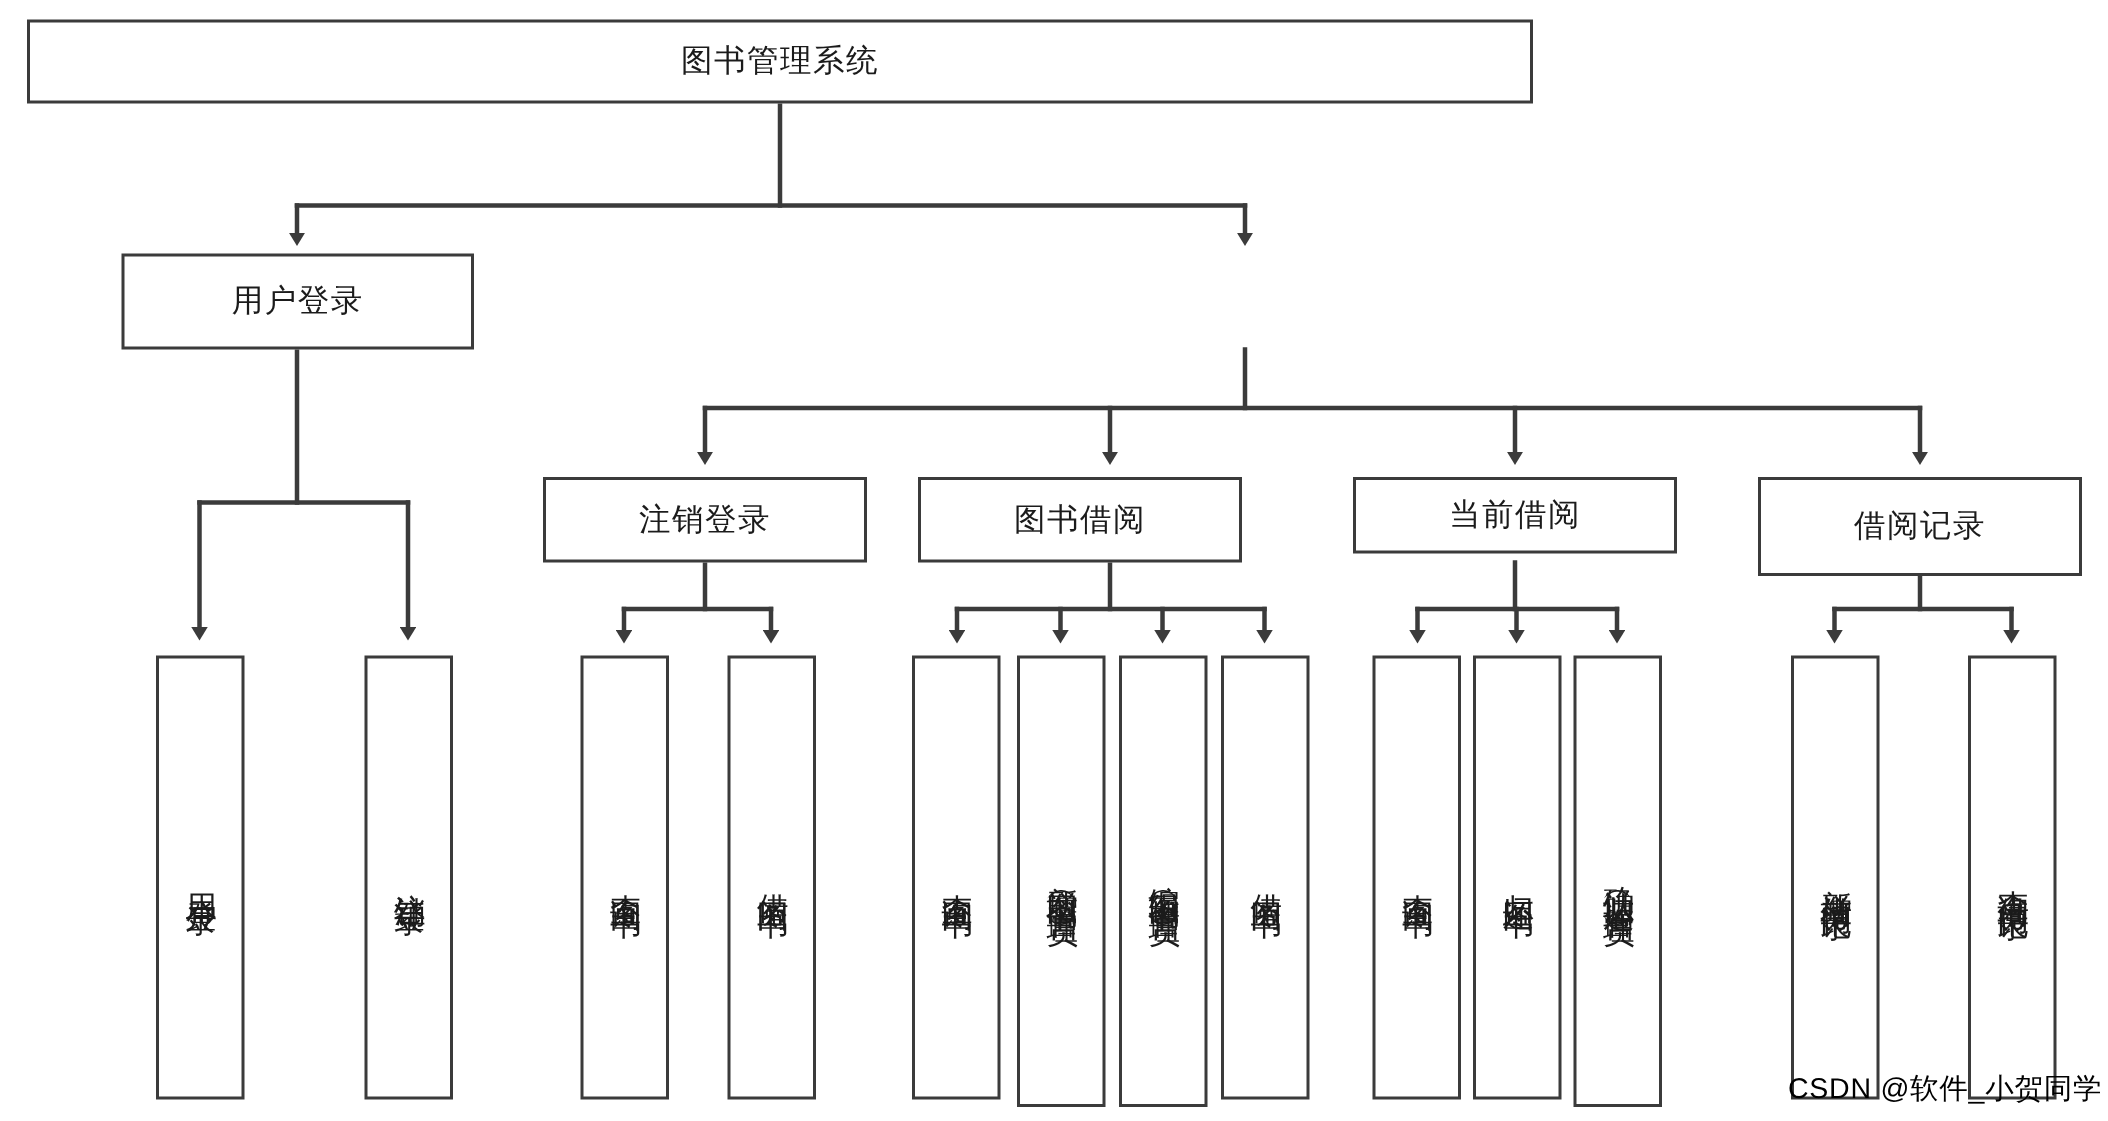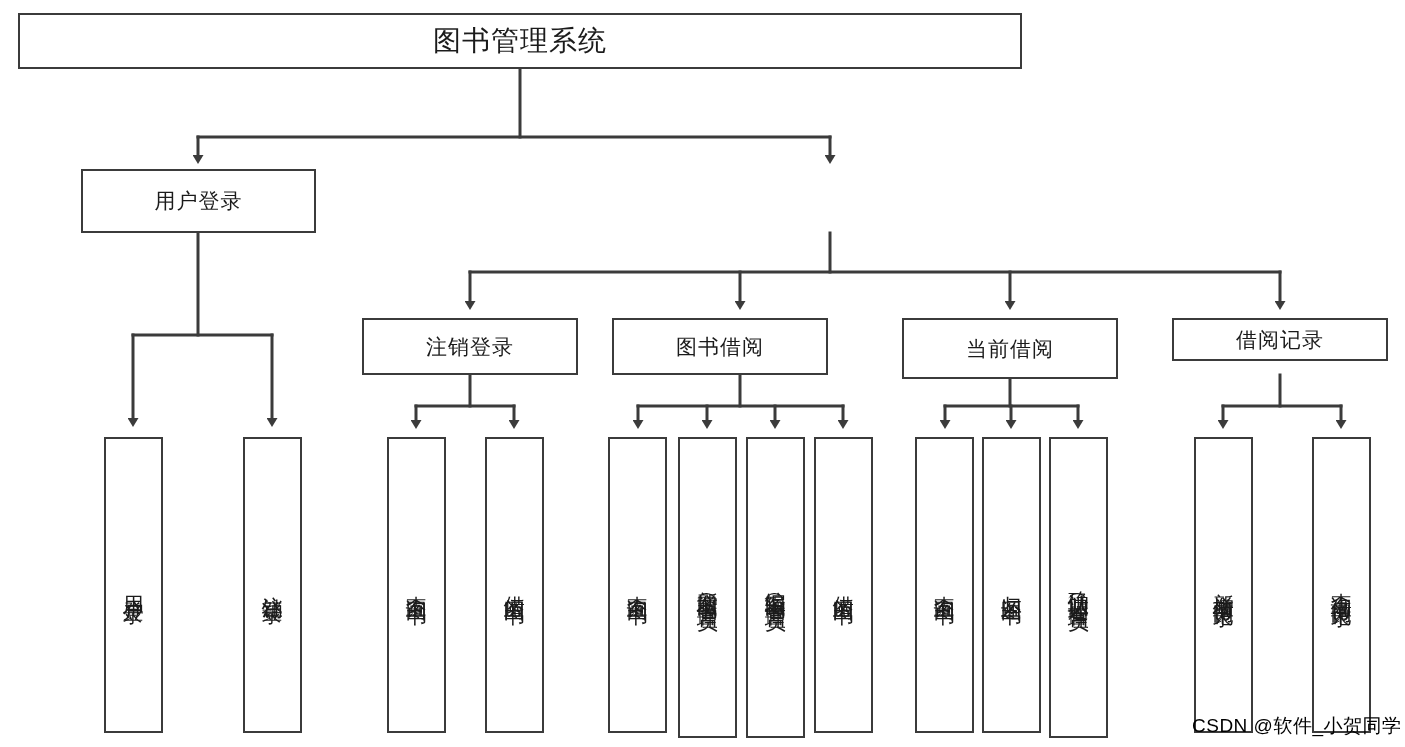--- a/index.html
+++ b/index.html
@@ -36,21 +36,21 @@
     display:block;
     line-height:1.22;
     white-space:pre;
     text-align:center;
   }
   
   .node.h .lbl{
     font-size:21px;
     letter-spacing:1px;
   }
-  .node.root .lbl{font-size:28px;letter-spacing:1px;}
+  .node.root .lbl{font-size:21px;letter-spacing:1px;}
   
   .node.v{
     align-items:center;
     justify-content:center;
     padding:4px 0;
   }
   .node.v .lbl{
     writing-mode:vertical-rl;
     text-orientation:upright;
     font-size:21px;
@@ -130,24 +130,24 @@
   <div class="node h" style="left:81px;top:169px;width:235px;height:64px;">
     <span class="lbl">用户登录</span>
   </div>
 
   <div class="node h" style="left:362px;top:318px;width:216px;height:57px;">
     <span class="lbl">注销登录</span>
   </div>
   <div class="node h" style="left:612px;top:318px;width:216px;height:57px;">
     <span class="lbl">图书借阅</span>
   </div>
-  <div class="node h" style="left:902px;top:318px;width:216px;height:61px;">
+  <div class="node h" style="left:902px;top:318px;width:216px;height:51px;">
     <span class="lbl">当前借阅</span>
   </div>
-  <div class="node h" style="left:1172px;top:318px;width:216px;height:43px;">
+  <div class="node h" style="left:1172px;top:318px;width:216px;height:66px;">
     <span class="lbl">借阅记录</span>
   </div>
 
   <div class="node v" style="left:104px;top:437px;width:59px;height:296px;">
     <span class="lbl">用户登录</span>
   </div>
   <div class="node v" style="left:243px;top:437px;width:59px;height:296px;">
     <span class="lbl">注销登录</span>
   </div>
 

